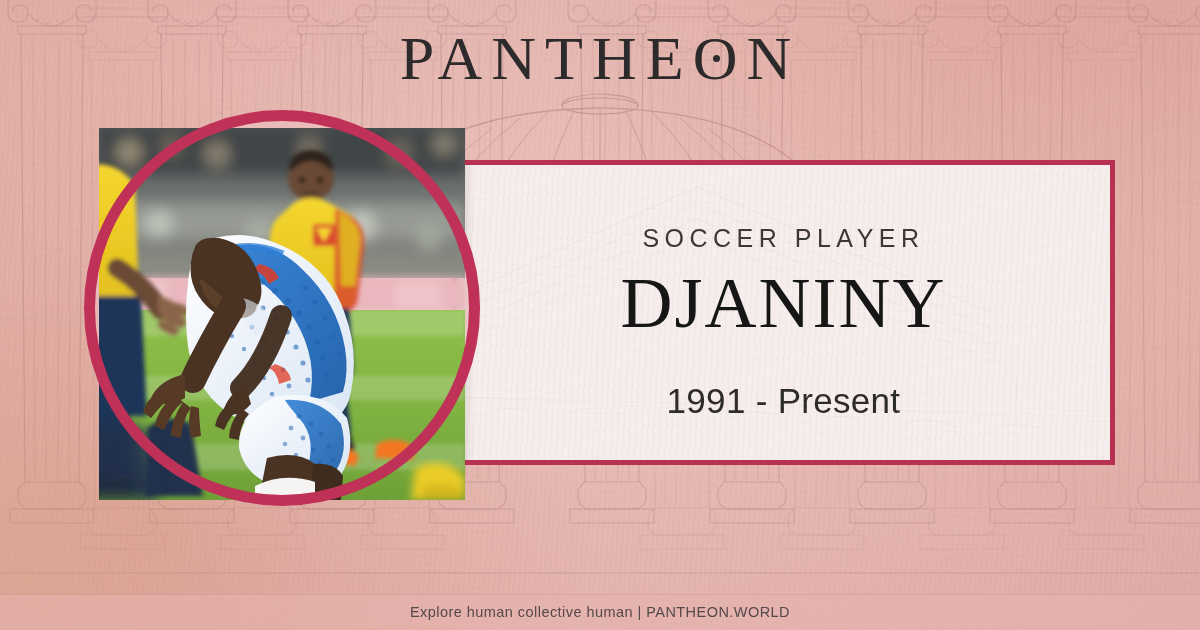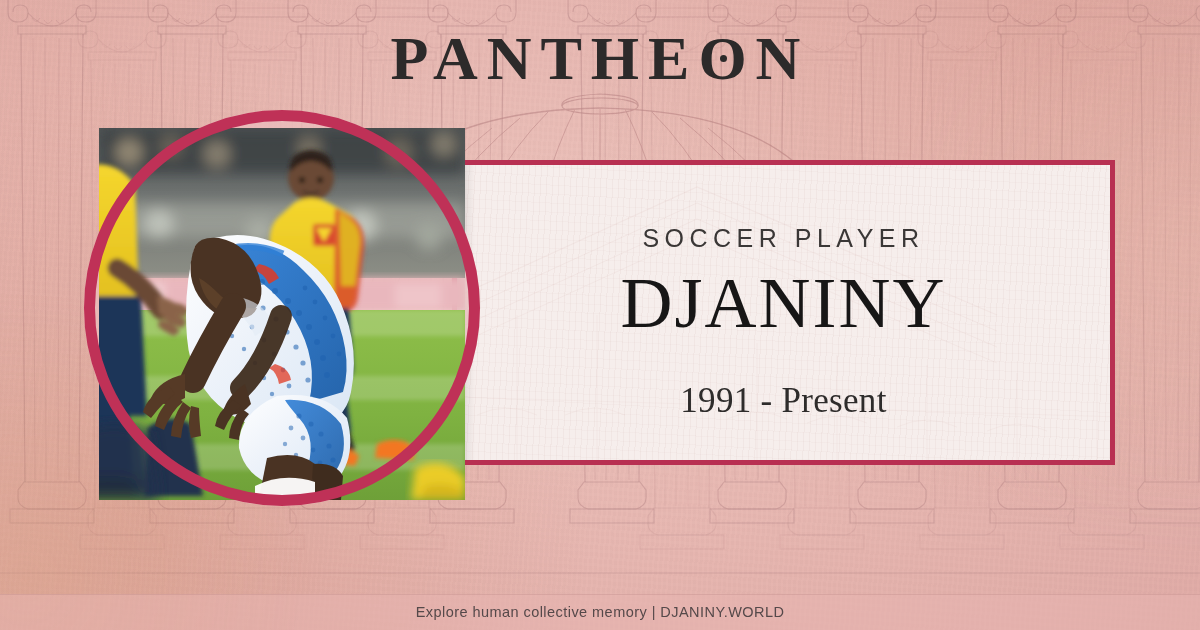--- a/index.html
+++ b/index.html
@@ -47,21 +47,21 @@
   .logo-wrap{
     position:absolute; top:27px; left:0; width:1200px;
     text-align:center;
   }
   .logo{
     display:inline-block;
     font-family:"Liberation Serif", serif;
     font-size:62px;
     letter-spacing:9px;
     color:#2c2a2a;
-    font-weight:700;
+    font-weight:400;
     line-height:1;
     position:relative;
     white-space:nowrap;
   }
   .logo .lo{ position:relative; display:inline-block; }
   .logo .lo .dot{
     position:absolute; left:50%; top:52%;
     width:7px; height:7px; margin-left:-7px; margin-top:-4px;
     background:#2c2a2a; border-radius:50%;
   }
@@ -110,21 +110,21 @@
     letter-spacing:2px;
     color:#171616;
     font-weight:400;
     line-height:1.02;
     margin-bottom:8px;
     text-transform:uppercase;
     white-space:nowrap;
     text-align:center;
   }
   .life-span{
-    font-family:Liberation Serif, serif;
+    font-family:Liberation Sans, sans-serif;
     font-size:35px;
     color:#2e2c2b;
     font-weight:400;
     letter-spacing:.3px;
     margin-top:32px;
   }
 
   
   .portrait-block{
     position:absolute; left:99px; top:128px;
@@ -494,16 +494,16 @@
         <g filter="url(#soft)">
           <path d="M278,316 q22,-10 38,4 l-2,12 l-38,-2 Z" fill="#f37722"></path>
         </g>
       </svg>
     </div>
     <div class="portrait-ring"></div>
   </div>
 
   <div class="footer-rule"></div>
   <div class="footer">
-    <span class="footer-text">Explore human collective memory | DJANINY.WORLD</span>
+    <span class="footer-text">Explore human collective human | PANTHEON.WORLD</span>
   </div>
 
 </div>
 
 </body></html>

